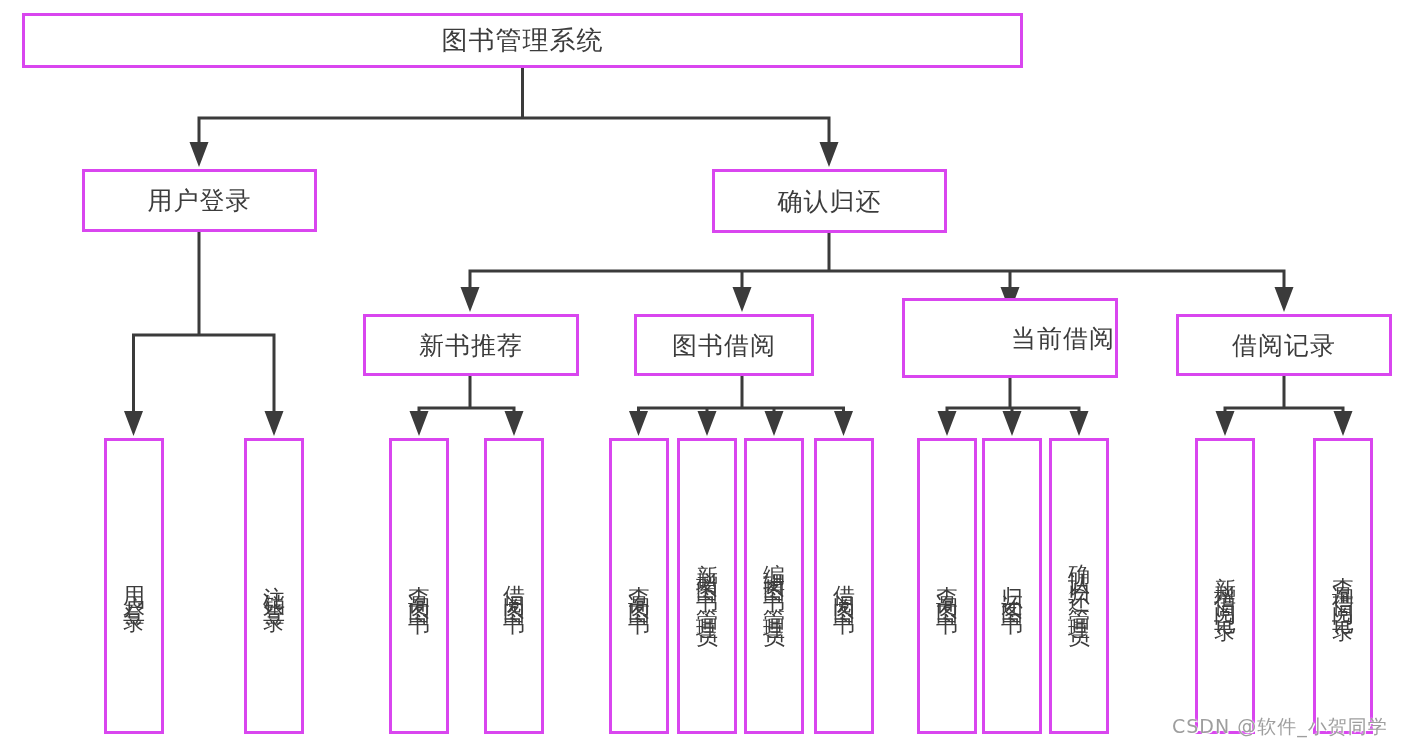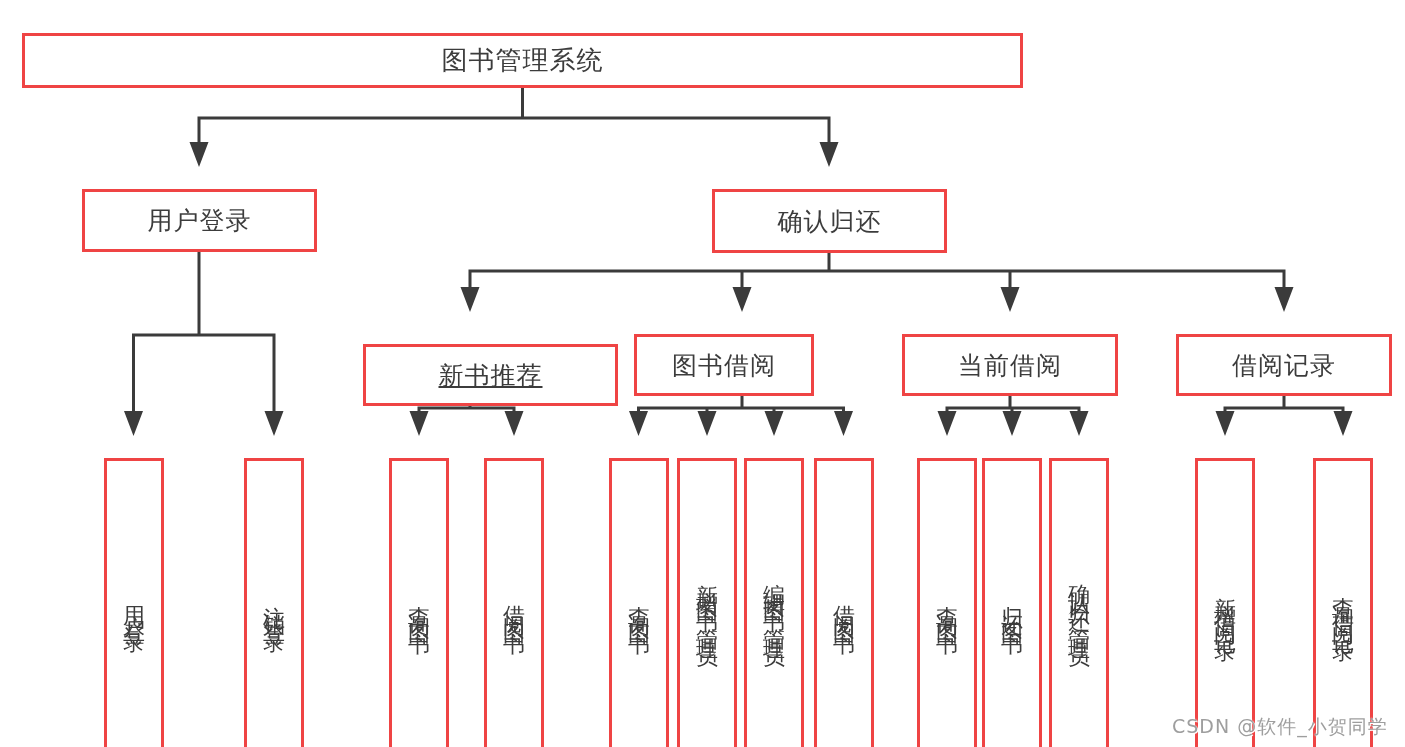--- a/index.html
+++ b/index.html
@@ -16,27 +16,26 @@
 
   svg.connectors {
     position: absolute;
     left: 0; top: 0;
     z-index: 1;
   }
 
   .node {
     position: absolute;
     background: #ffffff;
-    border: 3px solid #ef4444;
+    border: 3px solid #d946ef;
     color: #3c3c3c;
     display: flex;
     align-items: center;
     justify-content: center;
     z-index: 2;
-    margin-top: 20px;
   }
 
   .h-node { font-size: 25px; letter-spacing: 1px; white-space: nowrap; }
   .h-node.root { font-size: 26px; }
 
   .v-node span {
     writing-mode: vertical-rl;
     text-orientation: mixed;
     font-size: 22px;
     letter-spacing: 9px;
@@ -96,27 +95,27 @@
     <span>图书管理系统</span>
   </div>
 
   <div class="node h-node" style="left:82px; top:169px; width:235px; height:63px;">
     <span>用户登录</span>
   </div>
   <div class="node h-node" style="left:712px; top:169px; width:235px; height:64px;">
     <span>确认归还</span>
   </div>
 
-  <div class="node h-node" style="left:363px; top:324px; width:255px; height:62px;text-decoration:underline;">
+  <div class="node h-node" style="left:363px; top:314px; width:216px; height:62px;">
     <span>新书推荐</span>
   </div>
   <div class="node h-node" style="left:634px; top:314px; width:180px; height:62px;">
     <span>图书借阅</span>
   </div>
-  <div class="node h-node" style="left:902px; top:314px; width:216px; height:62px;">
+  <div class="node h-node" style="left:902px; top:298px; width:216px; height:80px;justify-content:flex-end;">
     <span>当前借阅</span>
   </div>
   <div class="node h-node" style="left:1176px; top:314px; width:216px; height:62px;">
     <span>借阅记录</span>
   </div>
 
   <div class="node v-node" style="left:104px; top:438px; width:60px; height:296px;">
     <span>用户登录</span>
   </div>
   <div class="node v-node" style="left:244px; top:438px; width:60px; height:296px;">

